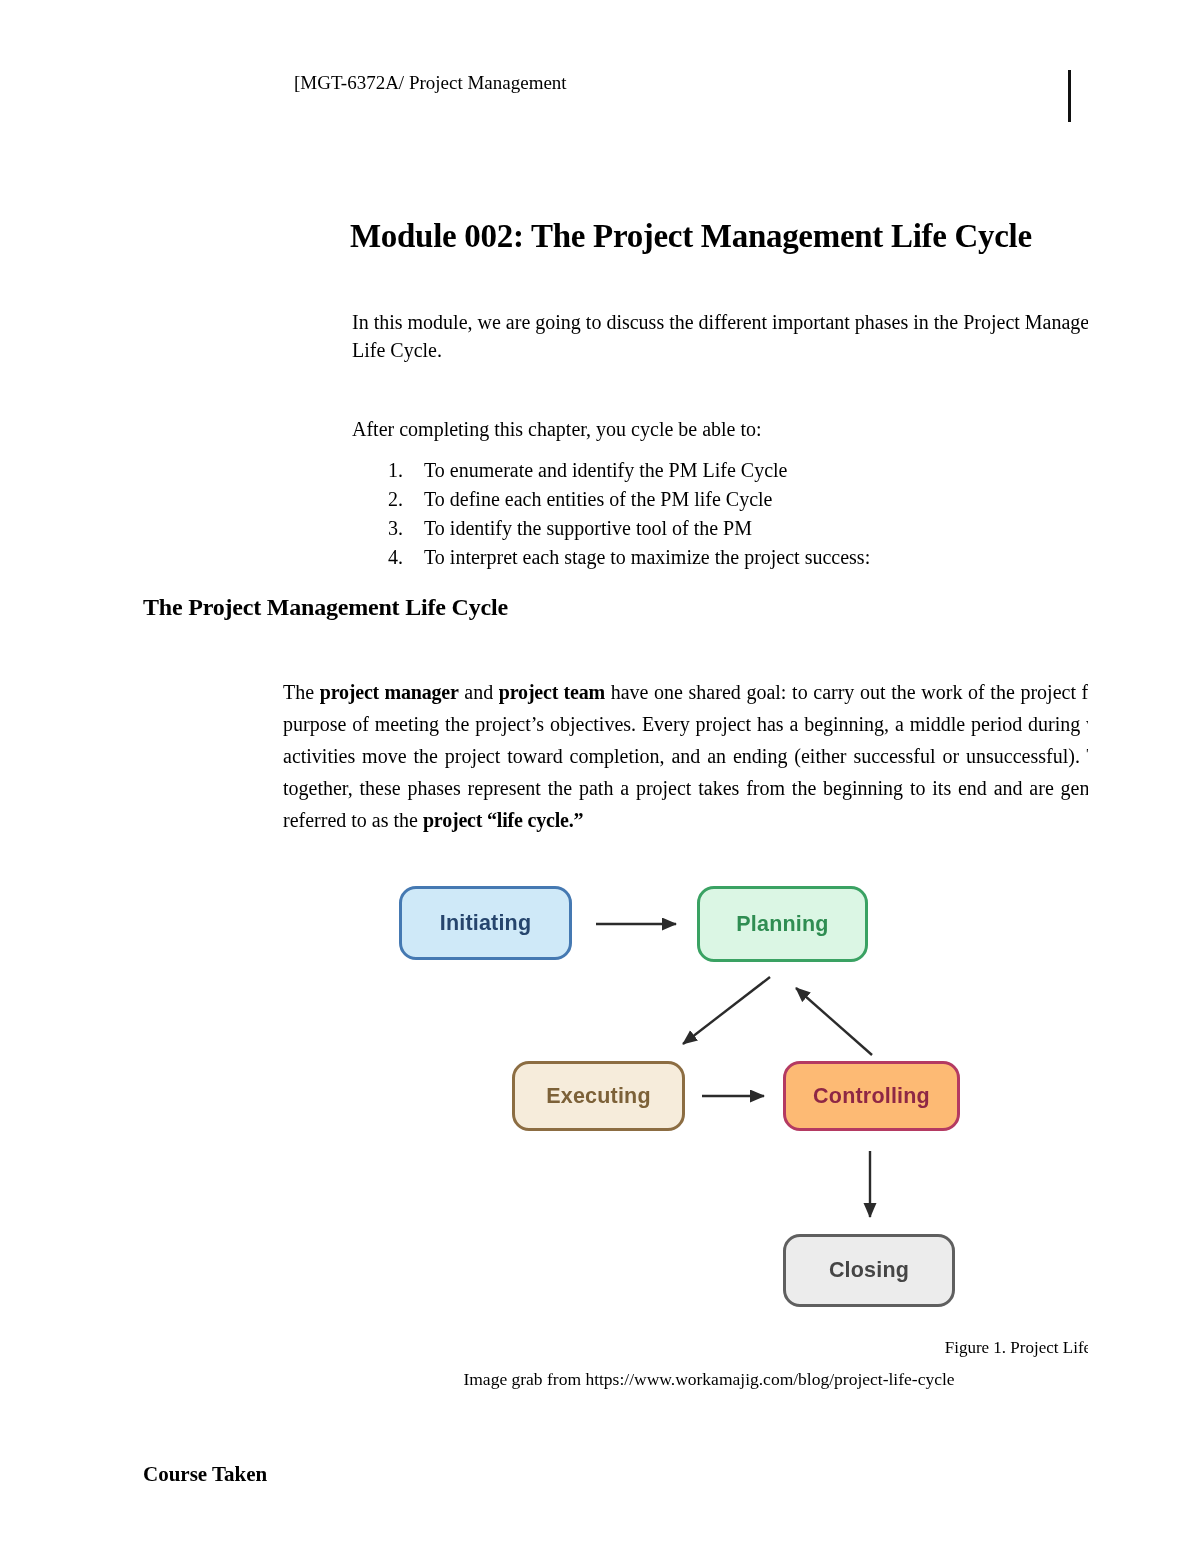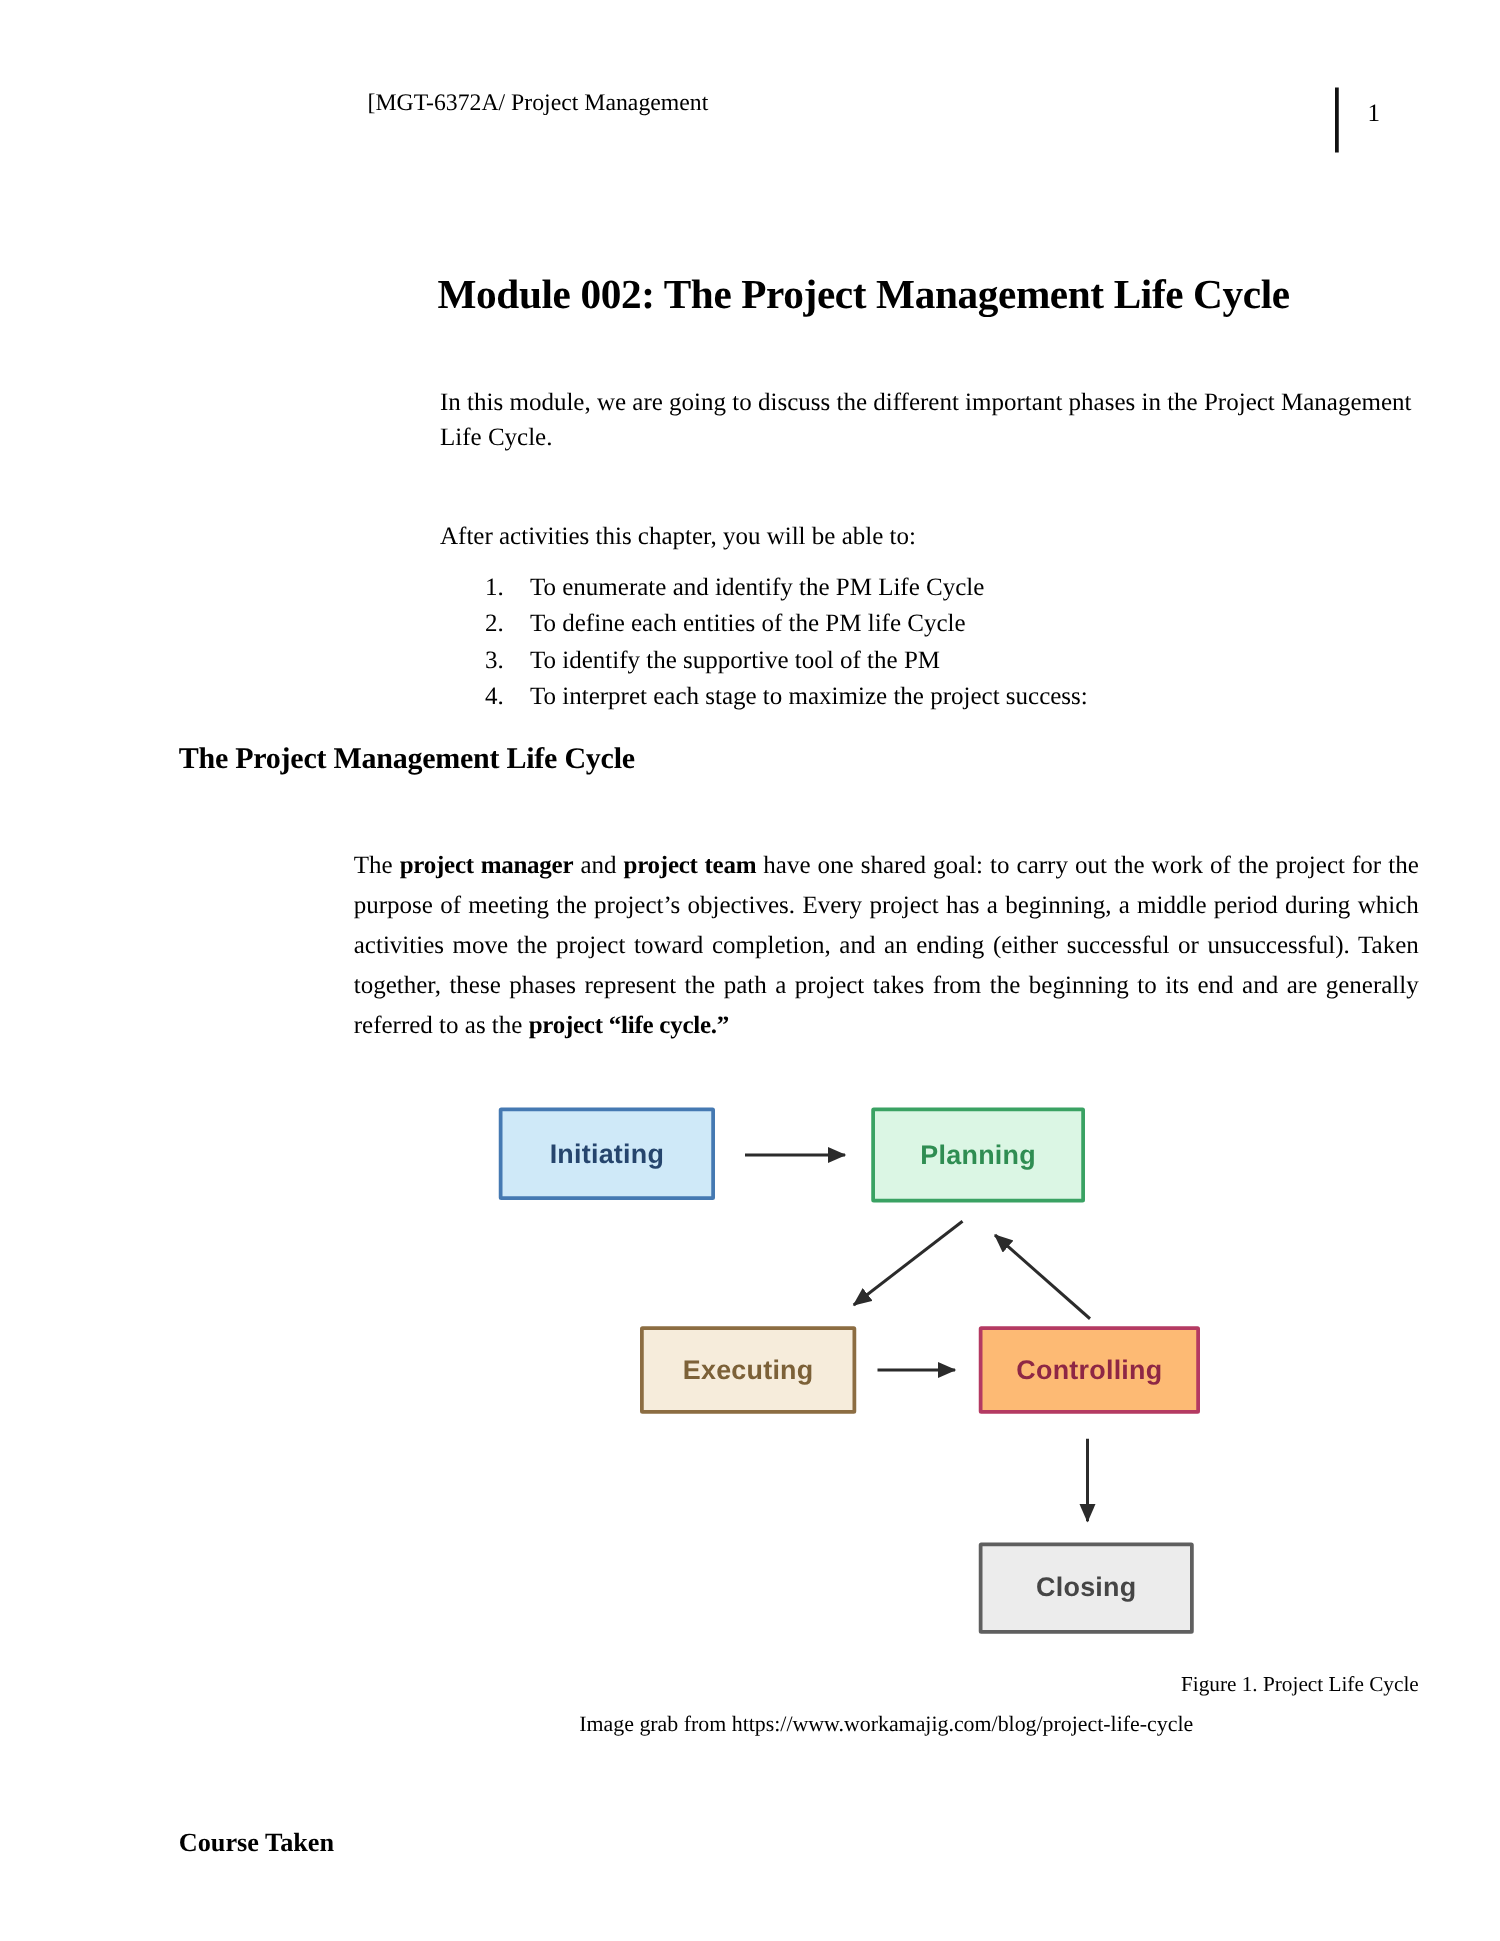--- a/index.html
+++ b/index.html
@@ -1,18 +1,18 @@
 <!DOCTYPE html>
 <html><head>
 <meta charset="utf-8">
 <style>
   html,body { margin:0; padding:0; background:#ffffff; }
   .page {
     position:relative; width:1088px; height:1553px; background:#ffffff;
-    font-family:"Liberation Serif", serif; color:#000000; overflow:hidden;padding-left:48px;
+    font-family:"Liberation Serif", serif; color:#000000; overflow:hidden;
   }
   .abs { position:absolute; }
 
   
   .hdr { left:294px; top:70px; line-height:26px; font-size:19px; }
   .hdr-line2 { font-weight:bold; letter-spacing:-0.2px; }
   .vrule { left:1068px; top:70px; width:3px; height:52px; background:#111; }
   .pagenum { left:1094px; top:80px; font-size:20px; }
 
   
@@ -24,21 +24,21 @@
   .obj-num { width:26px; flex:0 0 26px; }
   .obj-text { padding-left:10px; }
   .section-heading { left:143px; top:594px; width:700px; font-size:24px; font-weight:bold; margin:0; letter-spacing:-0.2px; }
   .body2 { left:283px; top:676px; width:852px; font-size:20px; line-height:32px; text-align:justify; margin:0; }
   .body2 b { letter-spacing:-0.2px; }
 
   
   .diagram { left:390px; top:880px; width:580px; height:432px; }
   .arrows { position:absolute; left:0; top:0; }
   .node {
-    position:absolute; border-radius:2px; border:3px solid; box-sizing:border-box;
+    position:absolute; border-radius:17px; border:3px solid; box-sizing:border-box;
     display:flex; align-items:center; justify-content:center;
     font-family:"Liberation Sans", sans-serif; font-weight:bold; font-size:21.5px; letter-spacing:0.2px;
   }
   .node-initiating  { left:9px;   top:6px;   width:173px; height:74px; background:#cfe9f8; border-color:#4579b2; color:#26456d; }
   .node-planning    { left:307px; top:6px;   width:171px; height:76px; background:#dbf6e4; border-color:#3aa263; color:#2f8d52; }
   .node-executing   { left:122px; top:181px; width:173px; height:70px; background:#f6ecdb; border-color:#8c6d42; color:#7c6138; }
   .node-controlling { left:393px; top:181px; width:177px; height:70px; background:#fdba74; border-color:#b43a62; color:#8e2745; }
   .node-closing     { left:393px; top:354px; width:172px; height:73px; background:#ececec; border-color:#5f5f5f; color:#454545; }
 
   
@@ -54,21 +54,21 @@
   <div class="abs hdr">
     <div class="hdr-line1">[MGT-6372A/ Project Management</div>
   </div>
   <div class="abs vrule"></div>
   <div class="abs pagenum">1</div>
 
   <h1 class="abs title">Module 002: The Project Management Life Cycle</h1>
 
   <p class="abs intro">In this module, we are going to discuss the different important phases in the Project Management Life Cycle.</p>
 
-  <p class="abs lead">After activities this chapter, you will be able to:</p>
+  <p class="abs lead">After completing this chapter, you cycle be able to:</p>
 
   <div class="abs objectives">
     <div class="obj-row">
       <span class="obj-num">1.</span>
       <span class="obj-text">To enumerate and identify the PM Life Cycle</span>
     </div>
     <div class="obj-row">
       <span class="obj-num">2.</span>
       <span class="obj-text">To define each entities of the PM life Cycle</span>
     </div>

